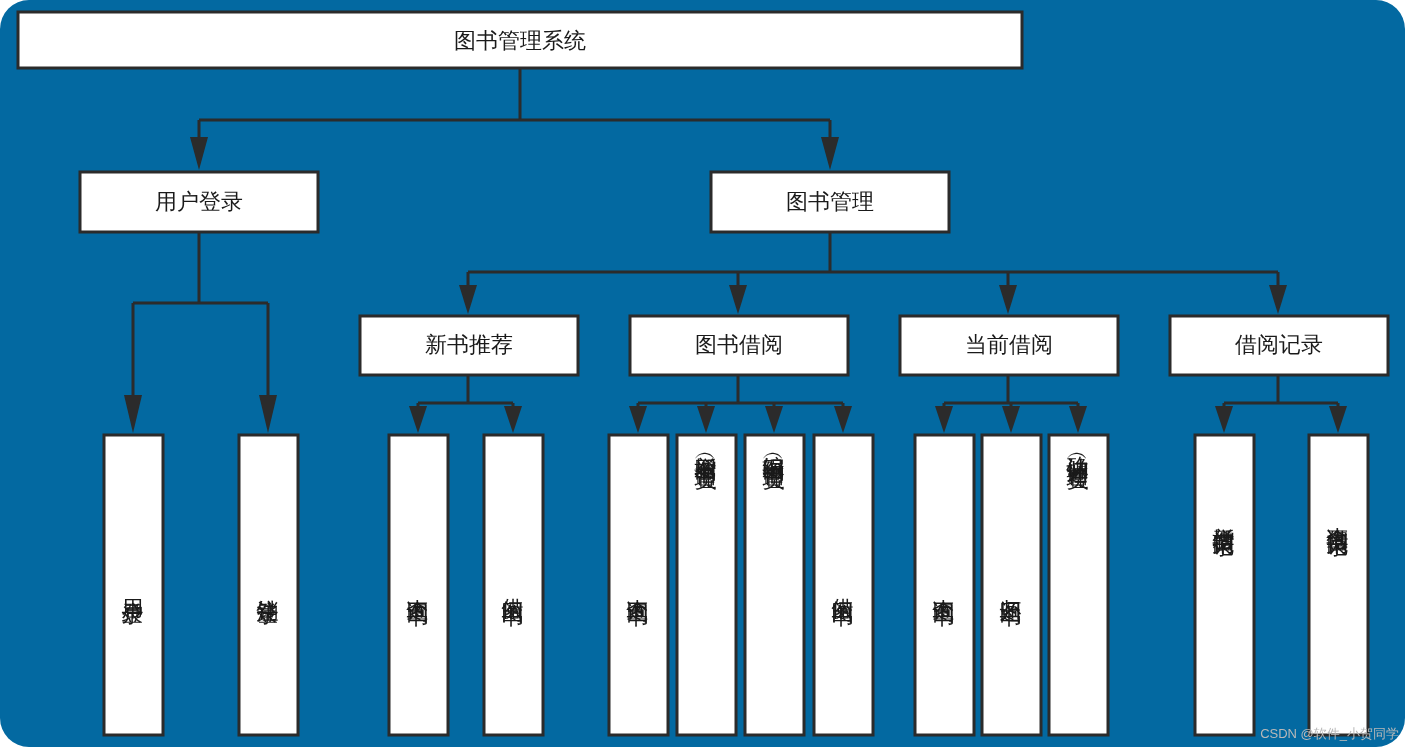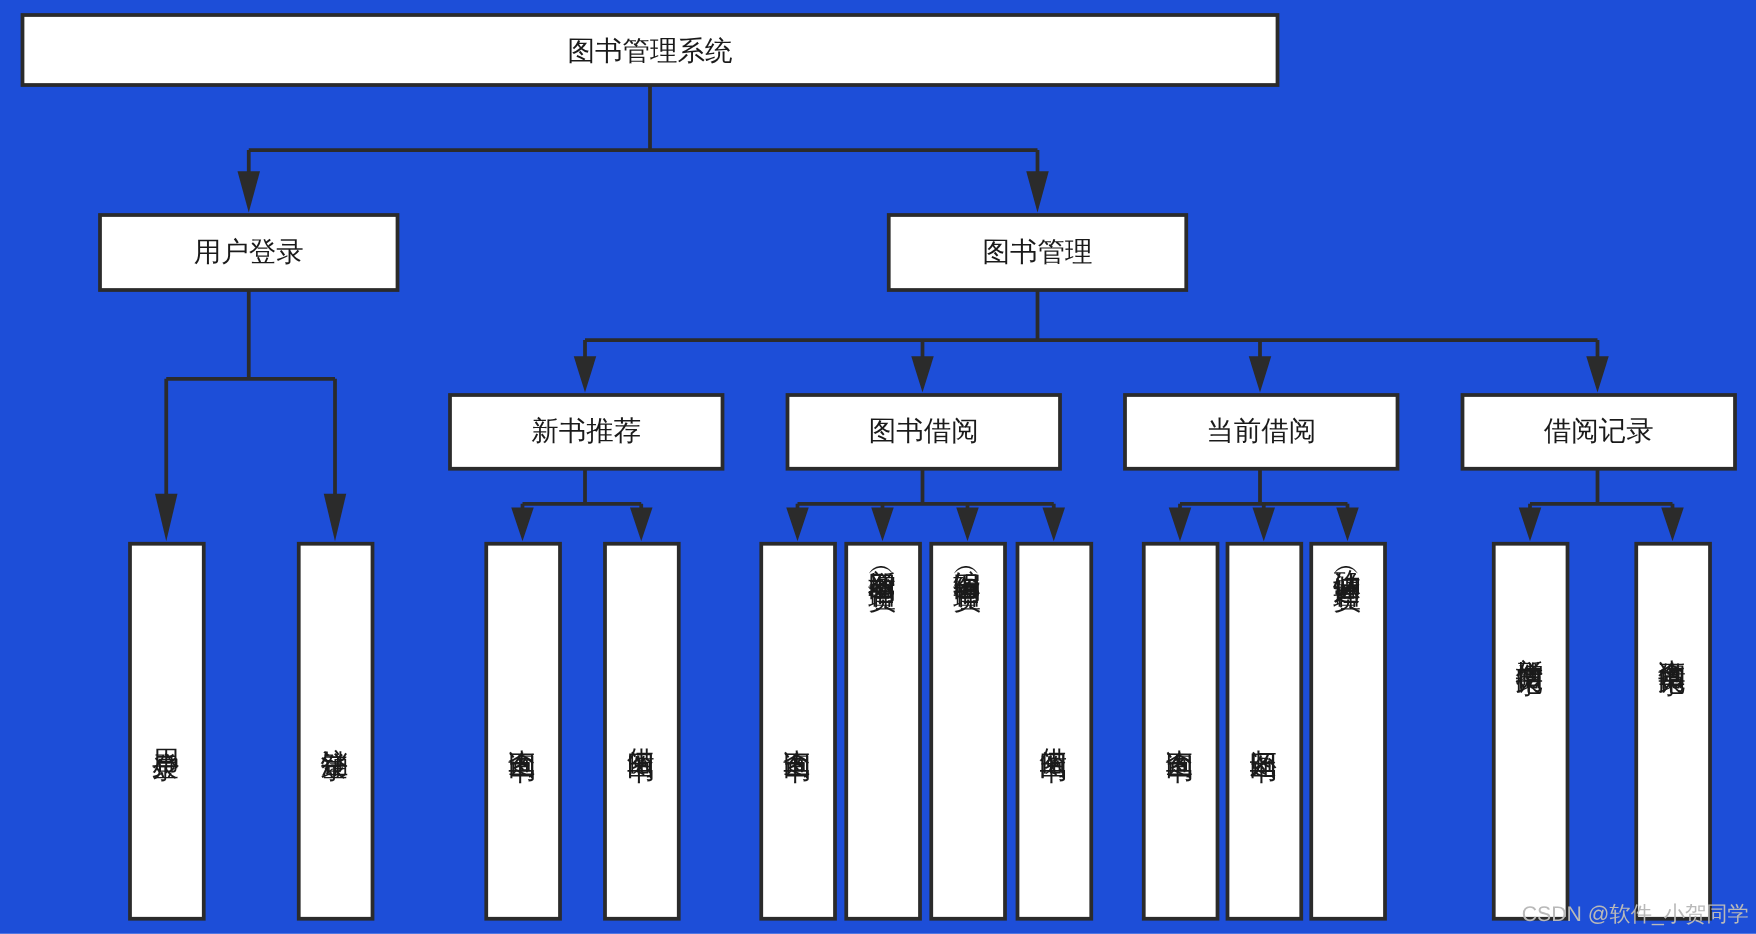--- a/index.html
+++ b/index.html
@@ -10,21 +10,22 @@
   body {
     width: 1405px;
     height: 747px;
     font-family: "Liberation Sans", sans-serif;
     overflow: hidden;
   }
   #diagram-root {
     position: relative;
     width: 1405px;
     height: 747px;
-    background: #1d4ed8;
+    background: #0369a1;
+    border-radius: 29px;
   }
   svg.diagram {
     position: absolute;
     top: 0;
     left: 0;
     width: 1405px;
     height: 747px;
     display: block;
   }
   .node-rect {
@@ -54,21 +55,21 @@
   }
   .arrow-head {
     fill: #2b2b2b;
     stroke: none;
   }
   .watermark {
     position: absolute;
     right: 6px;
     bottom: 4px;
     font-family: "Liberation Sans", sans-serif;
-    font-size: 17px;
+    font-size: 13px;
     color: #b9b9b9;
     white-space: nowrap;
     user-select: none;
     margin-top: 33px;
   }
 </style>
 </head>
 <body>
 
 <div id="diagram-root">

